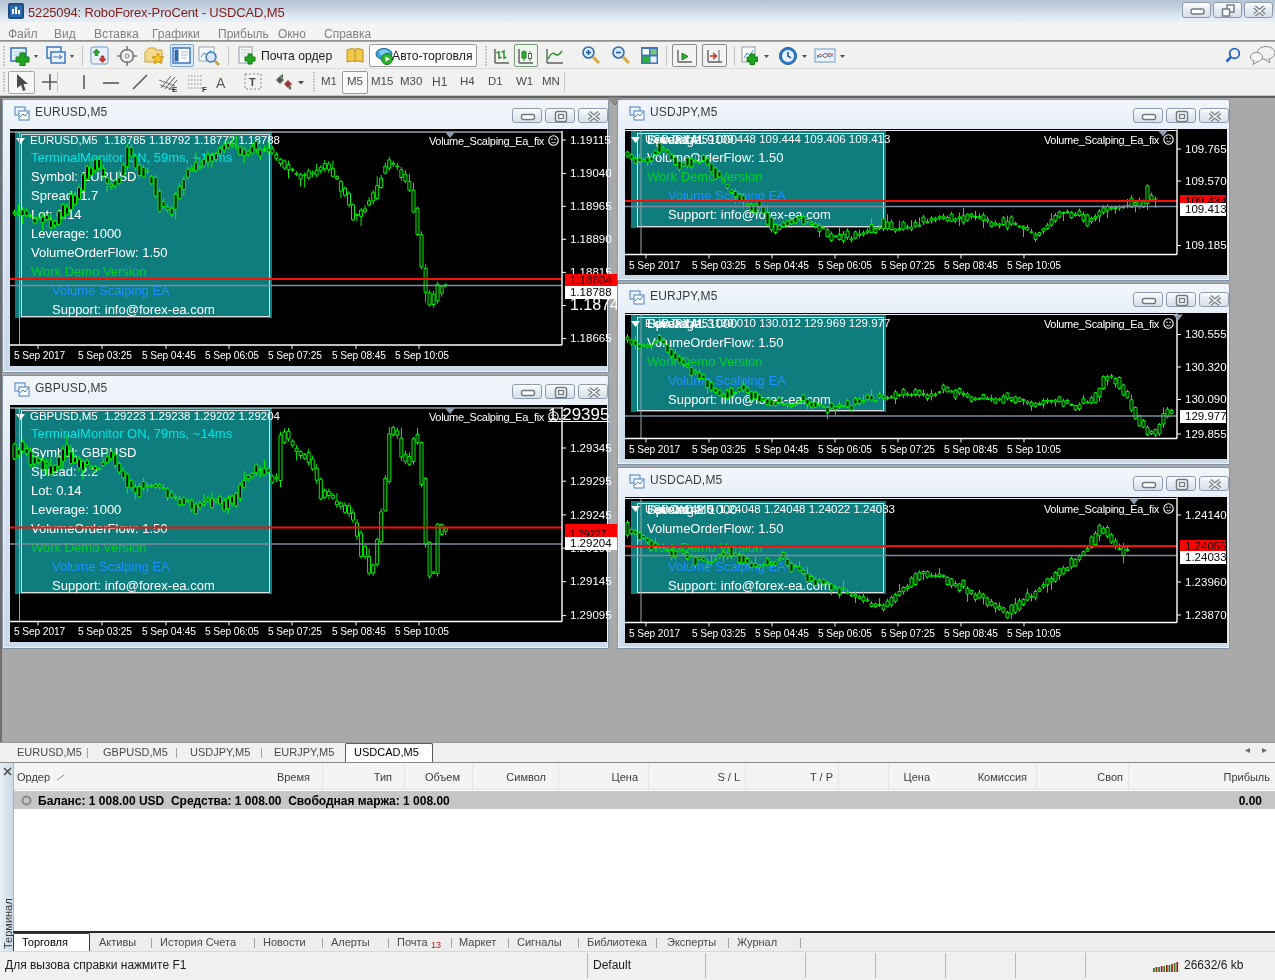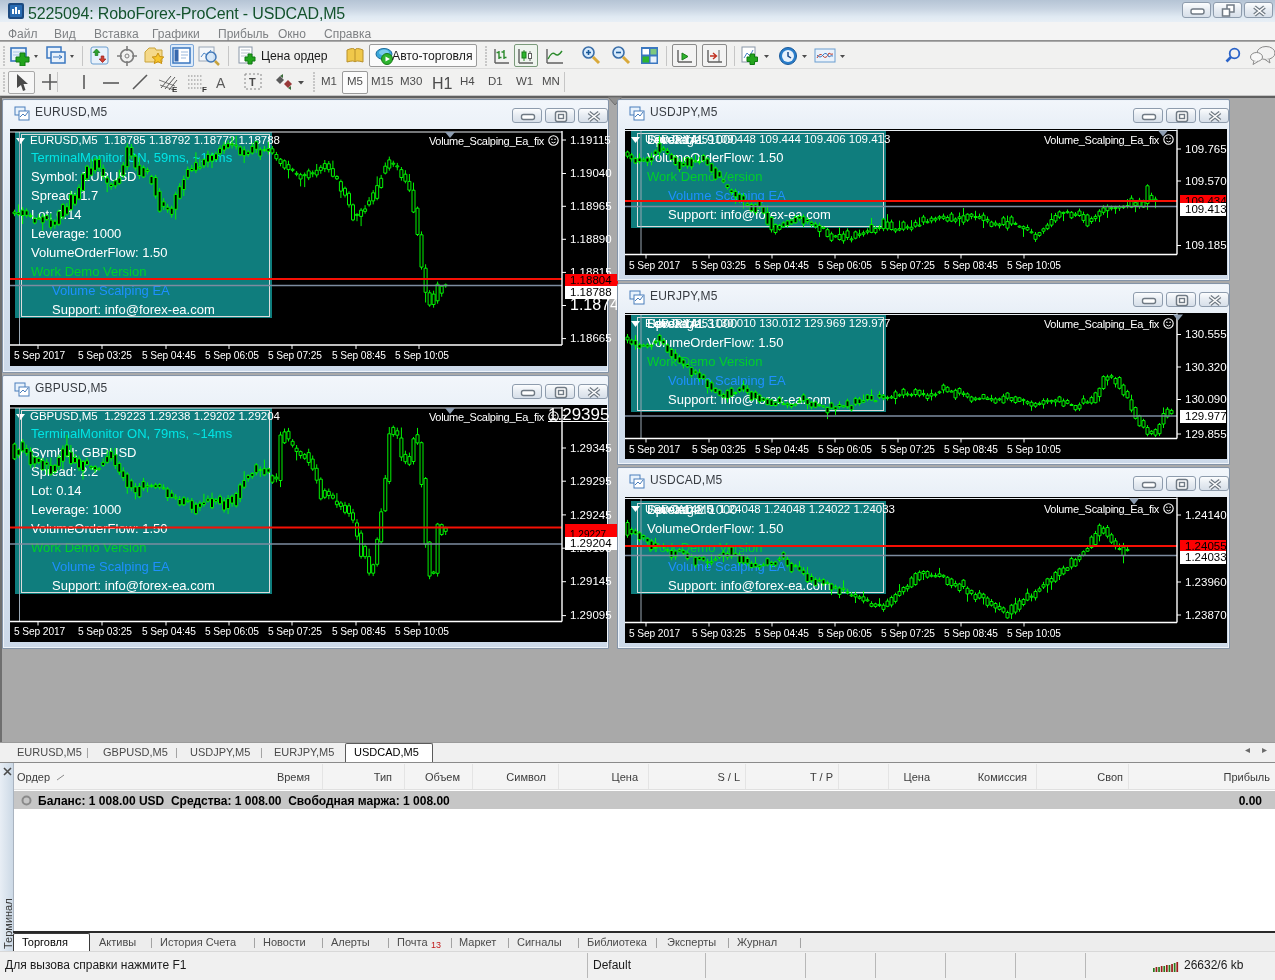--- a/index.html
+++ b/index.html
@@ -2,21 +2,21 @@
 <html><head><meta charset="utf-8"><style>
 *{margin:0;padding:0;box-sizing:border-box} body{-webkit-font-smoothing:antialiased;font-family:'Liberation Sans', sans-serif;}
 </style></head><body>
 <div style="position:relative;width:1275px;height:980px;background:#a9a9a9;overflow:hidden;font-family:'Liberation Sans', sans-serif">
 <div style="position:absolute;left:0px;top:0px;width:1275px;height:22px;background:linear-gradient(#b5c4d5,#c8d4e2 40%,#dfe9f2 75%,#e8eff6)"></div>
 <svg width="16" height="16" style="position:absolute;left:8px;top:3px">
       <rect x="0" y="0" width="16" height="16" rx="2" fill="#1d4a80"></rect>
       <rect x="2" y="2" width="12" height="12" rx="1" fill="#2a6cb3"></rect>
       <path d="M4 11 V6 h2 v5 M7 11 V4 h2 v7 M10 11 V7 h2 v4" fill="#fff"></path>
     </svg>
-<div style="position:absolute;left:28px;top:4.5px;font-size:16px;color:#14532d;white-space:pre;letter-spacing:-0.15px">5225094: RoboForex-ProCent - USDCAD,M5</div>
+<div style="position:absolute;left:28px;top:4.5px;font-size:13px;color:#7f1d1d;white-space:pre;letter-spacing:-0.15px">5225094: RoboForex-ProCent - USDCAD,M5</div>
 <div style="position:absolute;left:1182px;top:1.5px;width:29px;height:16px;background:linear-gradient(#fcfdfe,#e8edf3 45%,#d7dfe9);border:1px solid #8e9cad;border-radius:3px">
       <svg width="29" height="16" style="position:absolute;left:0;top:0">
         <rect x="8.0" y="6.0" width="13" height="5" rx="2" fill="#fff" stroke="#707a84" stroke-width="1.4"></rect>
       </svg>
     </div>
     <div style="position:absolute;left:1213px;top:1.5px;width:29px;height:16px;background:linear-gradient(#fcfdfe,#e8edf3 45%,#d7dfe9);border:1px solid #8e9cad;border-radius:3px">
       <svg width="29" height="16" style="position:absolute;left:0;top:0">
         <rect x="13.0" y="2.0" width="7" height="7" fill="#fff" stroke="#707a84" stroke-width="1.5"></rect>
         <rect x="8.5" y="6.0" width="7" height="7" fill="#fff" stroke="#707a84" stroke-width="1.5"></rect>
       </svg>
@@ -81,21 +81,21 @@
       <path d="M3 11 l3-4 3 2 4-5" stroke="#4a86c8" fill="none"></path>
       <circle cx="13" cy="11" r="5" fill="#cfe4f7" fill-opacity="0.8" stroke="#4178b8" stroke-width="1.5"></circle>
       <path d="M17 15 l4 4" stroke="#c7a23c" stroke-width="2.5"></path>
     </svg>
 <div style="position:absolute;left:228px;top:46px;width:1px;height:20px;background:#c6c6c6"></div>
 <svg width="22" height="21" viewBox="0 0 22 21" style="position:absolute;left:237px;top:46px">
       <rect x="2" y="1" width="13" height="16" fill="#fff" stroke="#8a97a8"></rect>
       <path d="M4 4h9M4 7h9M4 10h6" stroke="#b9c2cc"></path>
       <path d="M11 8h4v3h3v4h-3v3h-4v-3h-3v-4h3z" fill="#23a41d" stroke="#0e7a10"></path>
     </svg>
-<div style="position:absolute;left:261px;top:48.5px;font-size:12.2px;color:#1c1c1c;white-space:pre;">Цена ордер</div>
+<div style="position:absolute;left:261px;top:48.5px;font-size:12.2px;color:#1c1c1c;white-space:pre;">Почта ордер</div>
 <svg width="20" height="18" viewBox="0 0 20 18" style="position:absolute;left:345px;top:47px">
       <path d="M2 3 q7 -3 8 0 q1 -3 8 0 v12 q-7 -2 -8 0 q-1 -2 -8 0 z" fill="#f0c84a" stroke="#b8902a"></path>
       <path d="M10 3 v12" stroke="#b8902a"></path>
     </svg>
 <div style="position:absolute;left:369px;top:44px;width:108px;height:23px;background:#fbfbfb;border:1px solid #9a9a9a;border-radius:2px"></div>
 <svg width="20" height="20" viewBox="0 0 20 20" style="position:absolute;left:374px;top:46px">
       <ellipse cx="10" cy="8" rx="8" ry="5.5" fill="#3aa7d9" stroke="#1a6a9a"></ellipse>
       <ellipse cx="10" cy="6.5" rx="5" ry="3" fill="#7accee"></ellipse>
       <circle cx="13" cy="13" r="5.5" fill="#2db52d" stroke="#1a7a1a"></circle>
       <path d="M11.5 10.5 l4.5 2.5 -4.5 2.5 z" fill="#fff"></path>
@@ -216,21 +216,21 @@
       <path d="M26 9 l6 0 -3 3.5 z" fill="#4c4c4c"></path>
     </svg>
 <svg width="5" height="20" style="position:absolute;left:312px;top:72px">
       <path d="M1 1h2M1 4h2M1 7h2M1 10h2M1 13h2M1 16h2M1 19h2" stroke="#b9b9b9" stroke-width="1.4"></path>
     </svg>
 <div style="position:absolute;left:321px;top:75px;font-size:11.5px;color:#4c4c4c;white-space:pre;">M1</div>
 <div style="position:absolute;left:342px;top:71px;width:26px;height:23px;background:#fcfcfc;border:1px solid #9a9a9a;border-radius:2px"></div>
 <div style="position:absolute;left:347px;top:75px;font-size:11.5px;color:#4c4c4c;white-space:pre;">M5</div>
 <div style="position:absolute;left:371px;top:75px;font-size:11.5px;color:#4c4c4c;white-space:pre;">M15</div>
 <div style="position:absolute;left:400px;top:75px;font-size:11.5px;color:#4c4c4c;white-space:pre;">M30</div>
-<div style="position:absolute;left:432px;top:75px;font-size:16px;color:#4c4c4c;white-space:pre;">H1</div>
+<div style="position:absolute;left:432px;top:75px;font-size:12px;color:#4c4c4c;white-space:pre;">H1</div>
 <div style="position:absolute;left:460px;top:75px;font-size:11.5px;color:#4c4c4c;white-space:pre;">H4</div>
 <div style="position:absolute;left:488px;top:75px;font-size:11.5px;color:#4c4c4c;white-space:pre;">D1</div>
 <div style="position:absolute;left:516px;top:75px;font-size:11.5px;color:#4c4c4c;white-space:pre;">W1</div>
 <div style="position:absolute;left:542px;top:75px;font-size:11.5px;color:#4c4c4c;white-space:pre;">MN</div>
 <div style="position:absolute;left:564px;top:72px;width:1px;height:20px;background:#c6c6c6"></div>
 <div style="position:absolute;left:0px;top:96px;width:1275px;height:646px;background:#a9a9a9;border-top:2px solid #5f5f5f;border-left:2px solid #6f6f6f"></div>
 <svg width="16" height="10" style="position:absolute;left:607px;top:96px">
       <path d="M1 1 h14 l-7 8 z" fill="#8f8f8f" stroke="#6f6f6f"></path>
     </svg>
 <div style="position:absolute;left:2px;top:99px;width:607px;height:274px;background:linear-gradient(#f2f6fb,#d9e4f0 40%,#ccd9e9);border:1px solid #8494a8;border-radius:2px 2px 0 0;box-shadow:inset 0 0 0 1px #eef3f9"></div>

